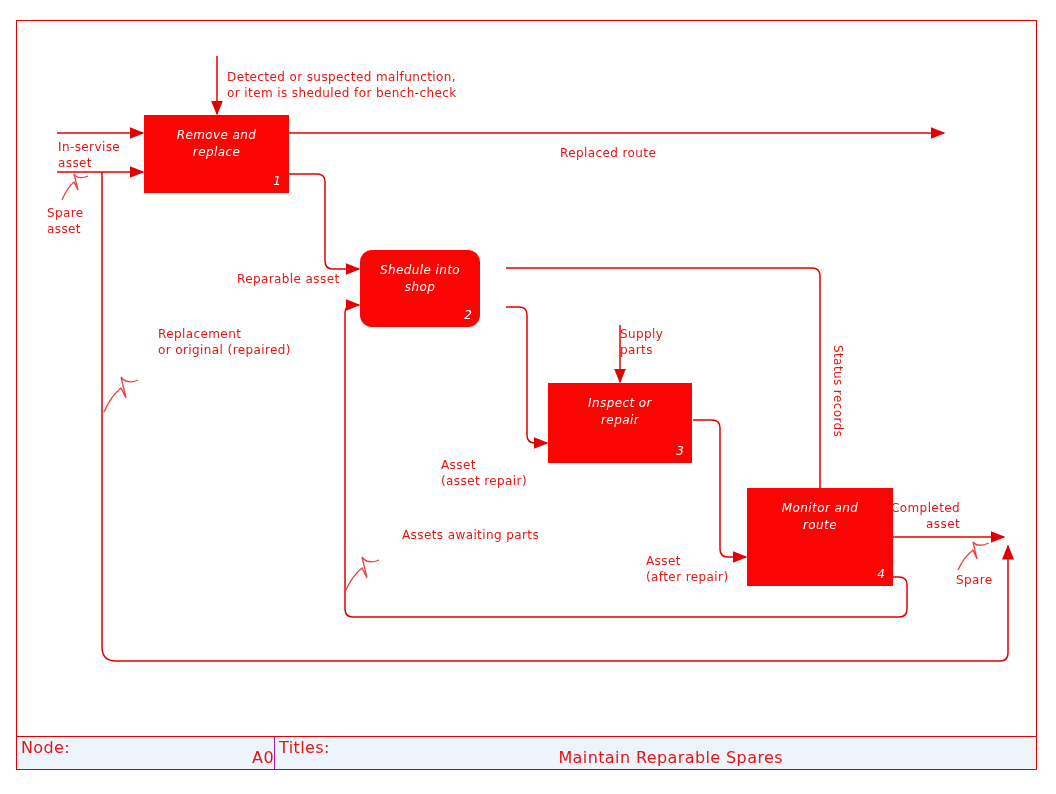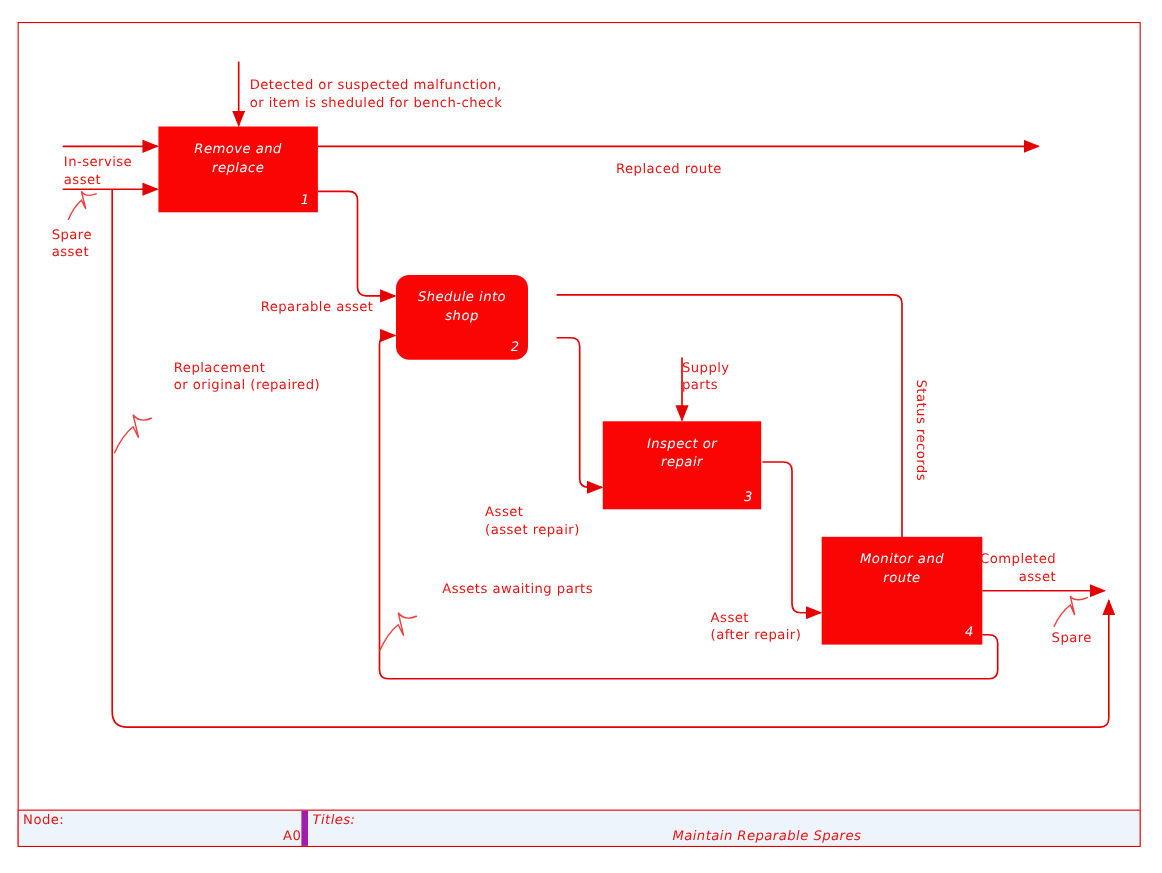--- a/index.html
+++ b/index.html
@@ -28,24 +28,24 @@
   
   .lbl{
     position:absolute;color:#e81414;font-size:12px;line-height:15.5px;
     letter-spacing:0.4px;white-space:nowrap;
   }
   .rot{transform:rotate(90deg);transform-origin:0 0;}
   
   #titlebar{
     position:absolute;left:16px;top:736px;width:1021px;height:34px;
     display:flex;box-sizing:border-box;border:1px solid #e40000;
-    background:#edf4fc;color:#e81414;font-size:12px;letter-spacing:0.4px;
+    background:#edf4fc;color:#e81414;font-size:16px;letter-spacing:0.4px;
   }
   .tcell{position:relative;box-sizing:border-box;height:100%;}
-  .tcell + .tcell{border-left:6px solid #a21caf;font-style:italic;}
+  .tcell + .tcell{border-left:1px solid #a21caf;}
   .tcell .tlabel{position:absolute;left:4px;top:1px;}
   .tcell .tvalue{position:absolute;left:0;right:0;bottom:2px;text-align:right;}
   #cell-node{width:257px;}
   #cell-titles{width:509px;}
   #cell-number{flex:1;}
 </style>
 </head>
 <body>
 
 <div id="canvas">

